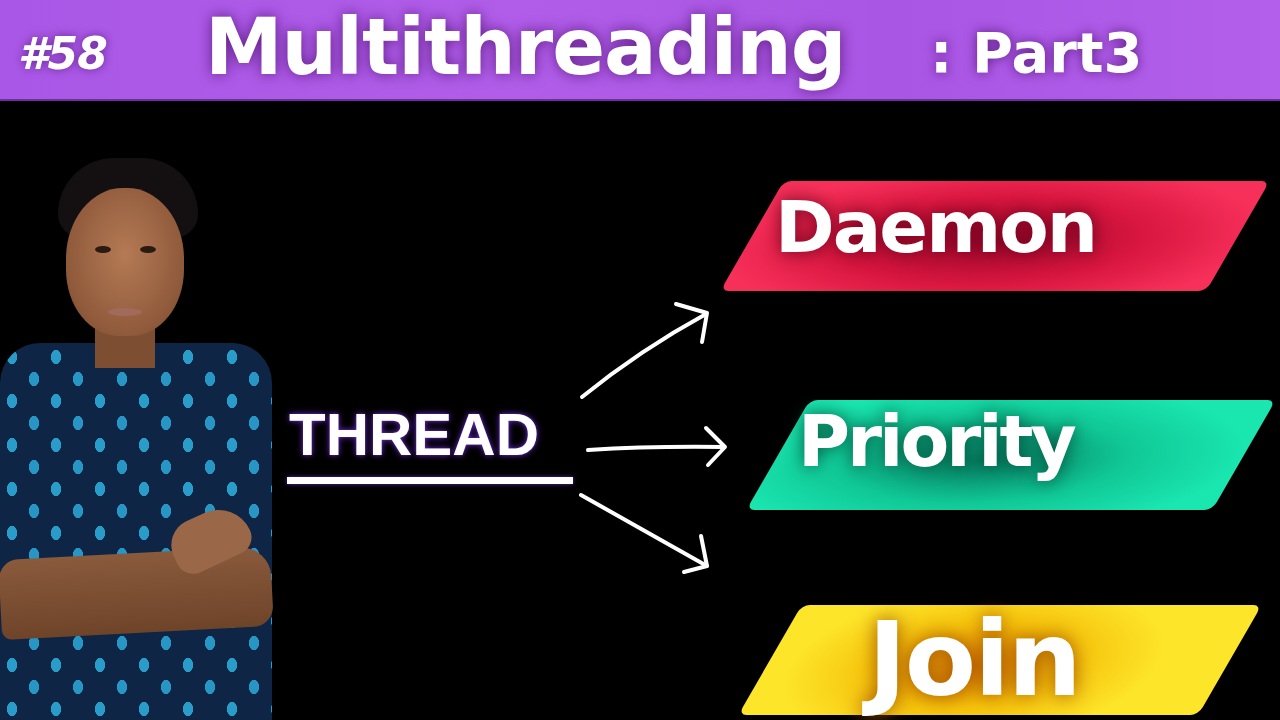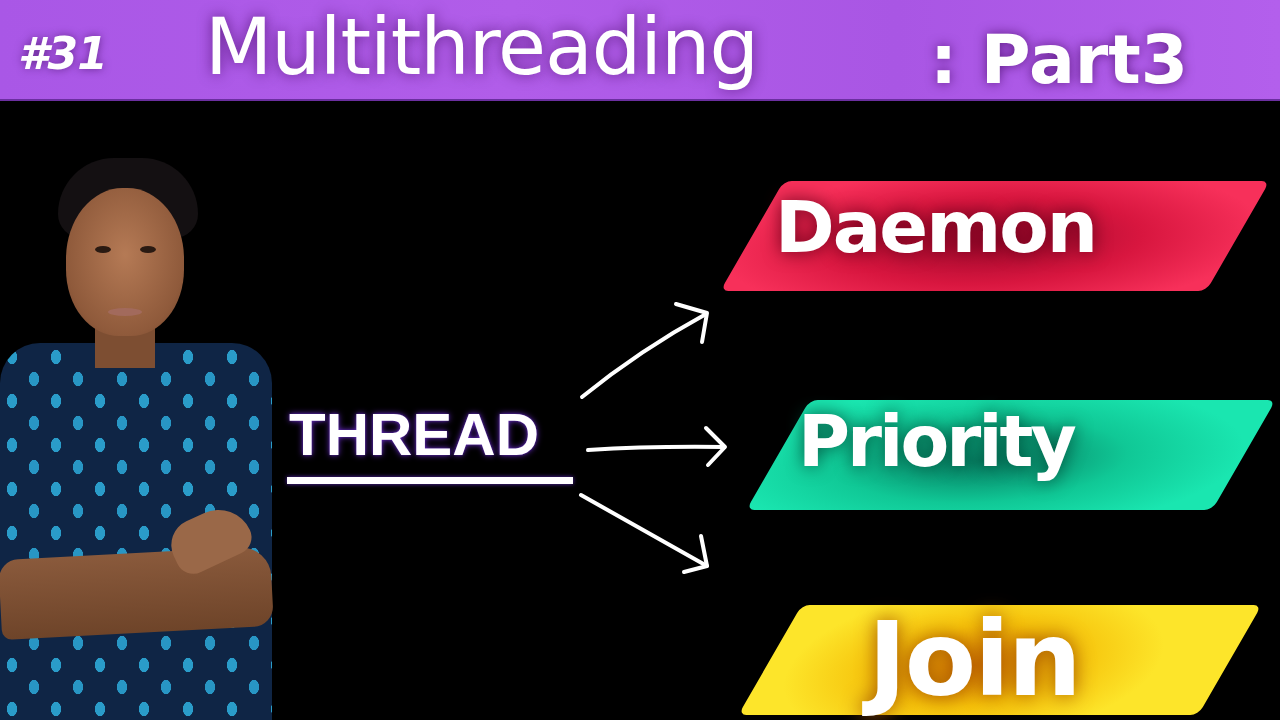--- a/index.html
+++ b/index.html
@@ -15,27 +15,27 @@
     box-sizing: border-box;
   }
   .header .num {
     position: absolute; left: 18px; top: 28px;
     font-size: 44px; font-weight: bold; font-style: italic; color: #fff;
     text-shadow: 0 0 8px rgba(60,10,90,0.6);
     letter-spacing: -1px;
   }
   .header .title {
     position: absolute; left: 205px; top: 2px;
-    font-size: 78px; font-weight: normal; color: #fff;
+    font-size: 78px; font-weight: bold; color: #fff;
     text-shadow: 0 0 14px rgba(70,10,100,0.75);
     letter-spacing: -1px; white-space: nowrap;
   }
   .header .subtitle {
     position: absolute; left: 930px; top: 20px;
-    font-size: 68px; font-weight: bold; color: #fff;
+    font-size: 56px; font-weight: bold; color: #fff;
     text-shadow: 0 0 12px rgba(70,10,100,0.75);
     white-space: nowrap;
   }
 
   
   .person {
     position: absolute; left: 0; top: 158px; width: 275px; height: 562px;
     overflow: hidden;
   }
   .person .hair {
@@ -117,21 +117,21 @@
     background: radial-gradient(ellipse 40% 75% at 45% 55%, #d97a00 0%, #f5c10a 50%, #fde52a 100%);
   }
   .text-daemon { left: 775px; top: 185px; font-size: 72px; text-shadow: 0 0 18px #6a001a; letter-spacing: -2px; }
   .text-priority { left: 798px; top: 400px; font-size: 71px; text-shadow: 0 0 18px #02503c; letter-spacing: -3px; }
   .text-join { left: 868px; top: 598px; font-size: 104px; text-shadow: 0 0 20px #a05000; letter-spacing: -2px; }
 </style>
 </head>
 <body>
 
 <div class="header">
-  <span class="num">#31</span>
+  <span class="num">#58</span>
   <span class="title">Multithreading</span>
   <span class="subtitle">: Part3</span>
 </div>
 
 <div class="person">
   <div class="shirt"></div>
   <div class="neck"></div>
   <div class="hair"></div>
   <div class="face"></div>
   <div class="eye" style="left:95px"></div>

